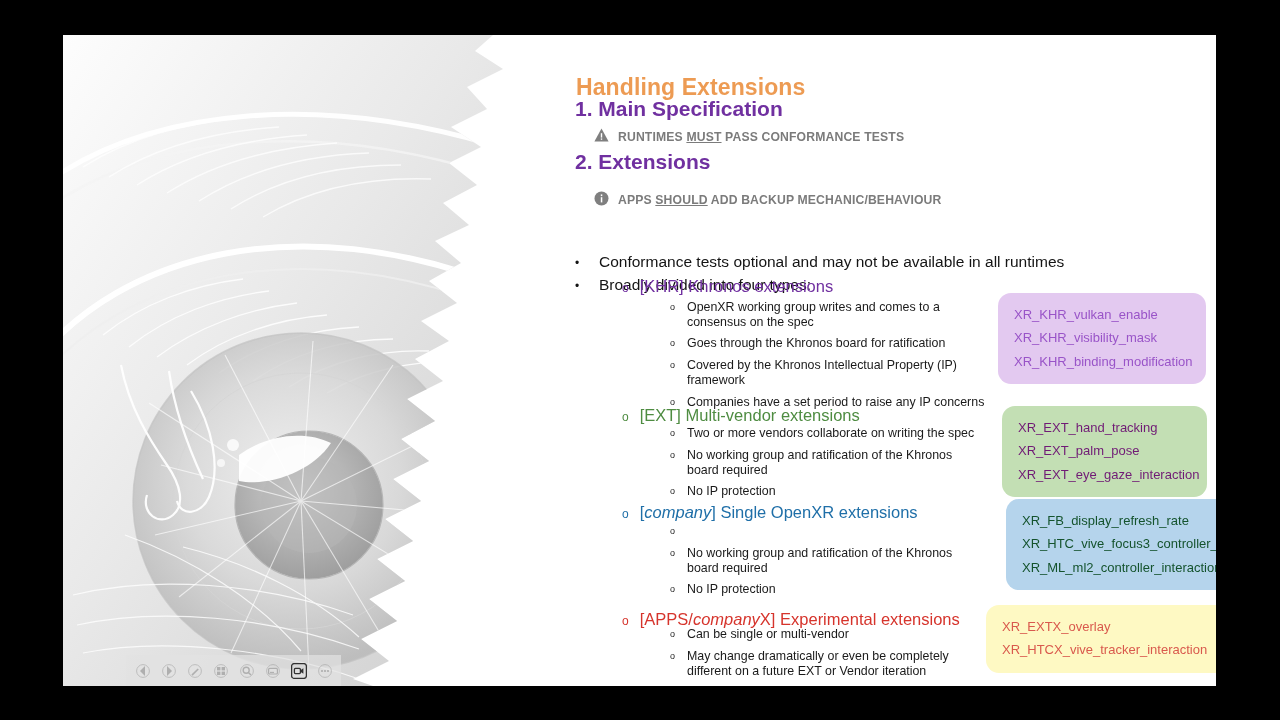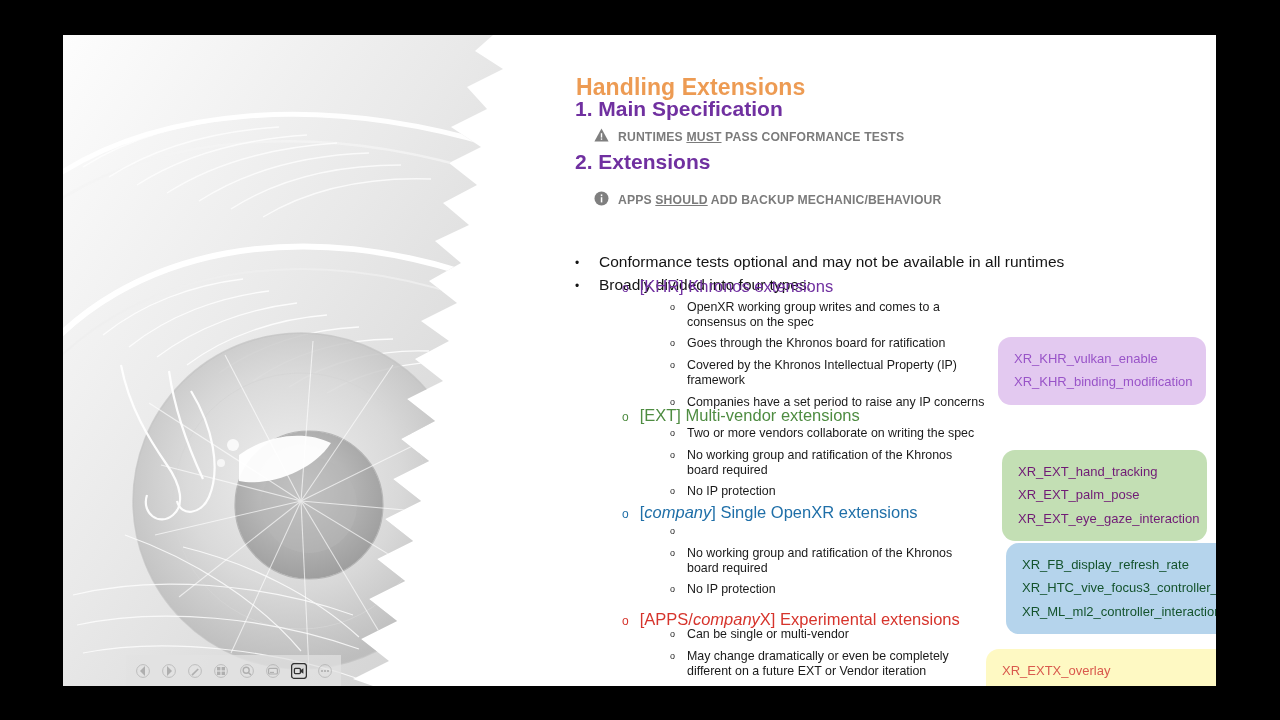--- a/index.html
+++ b/index.html
@@ -91,21 +91,20 @@
   .sub .circ { font-size: 9px; line-height: 15px; flex:0 0 auto; }
   .sub .txt { max-width: 300px; }
 
   
   .chip {
     position: absolute;
     border-radius: 13px;
     padding: 10px 4px 11px 16px;
     font-size: 13px;
     line-height: 1.79;
-    margin-top: 44px;
   }
   .chip div { white-space: nowrap; }
 
   
   #ctrls {
     position: absolute;
     left: 63px; bottom: 0;
     width: 215px; height: 31px;
     display: flex; align-items: center;
     padding-left: 6px; gap: 4px;
@@ -289,20 +288,21 @@
               <span class="circ">o</span>
               <span class="txt">Covered by the Khronos Intellectual Property (IP) framework</span>
             </div>
             <div class="sub">
               <span class="circ">o</span>
               <span class="txt">Companies have a set period to raise any IP concerns</span>
             </div>
           </div>
           <div class="chip" style="top: 258px; left: 488px; width: 208px; background: rgb(227, 201, 240); color: rgb(153, 84, 200);">
             <div>XR_KHR_vulkan_enable</div>
+            <div>XR_KHR_visibility_mask</div>
             <div>XR_KHR_binding_modification</div>
           </div>
           <div class="grp" style="top: 371px; color: rgb(78, 140, 65);">
             <span class="circ">o</span>
             <span class="lbl"><span>[EXT]  Multi-vendor extensions</span></span>
           </div>
           <div class="subs" style="top: 391px;">
             <div class="sub">
               <span class="circ">o</span>
               <span class="txt">Two or more vendors collaborate on writing the spec</span>

